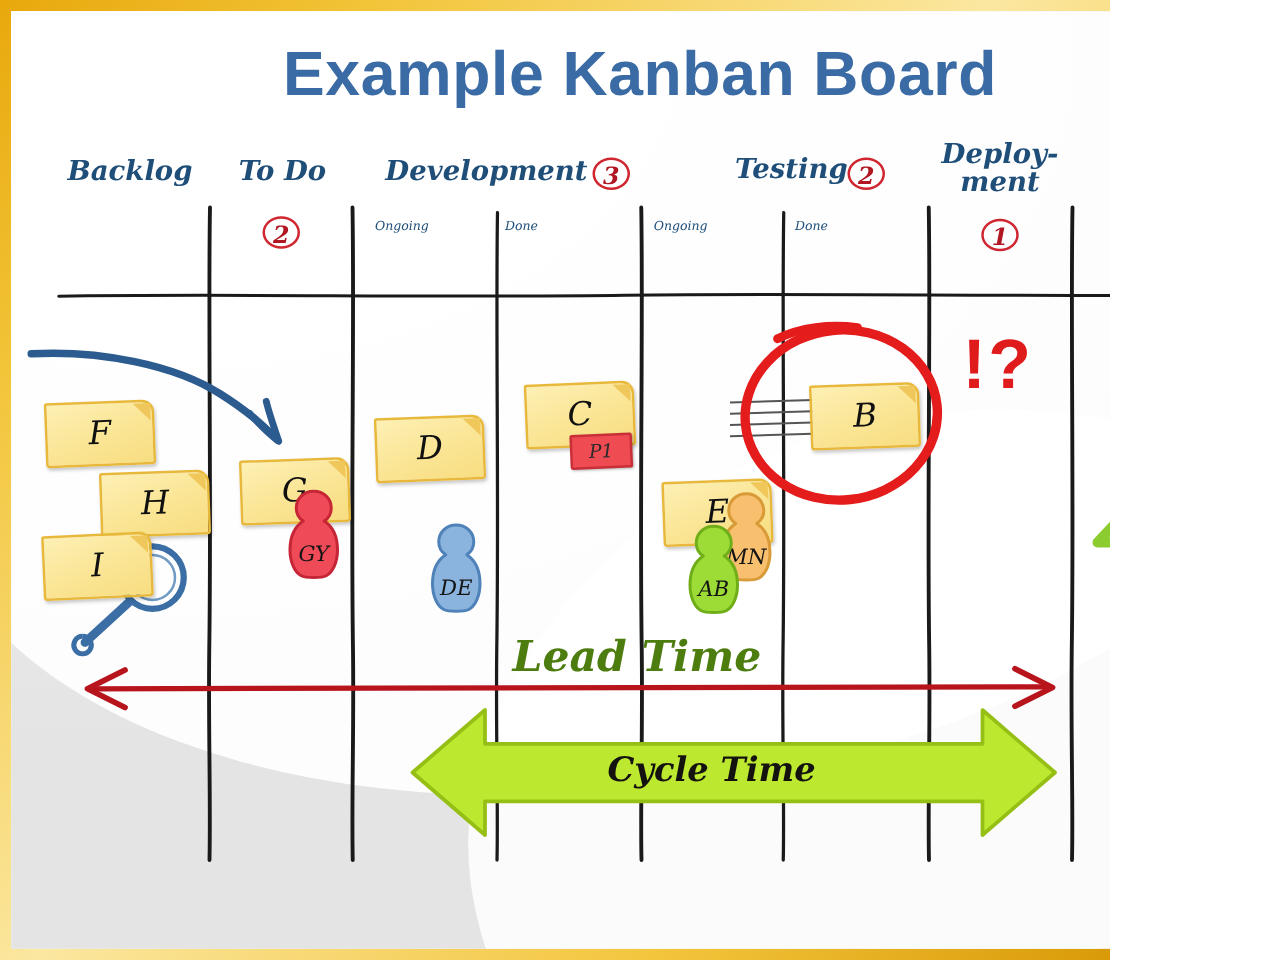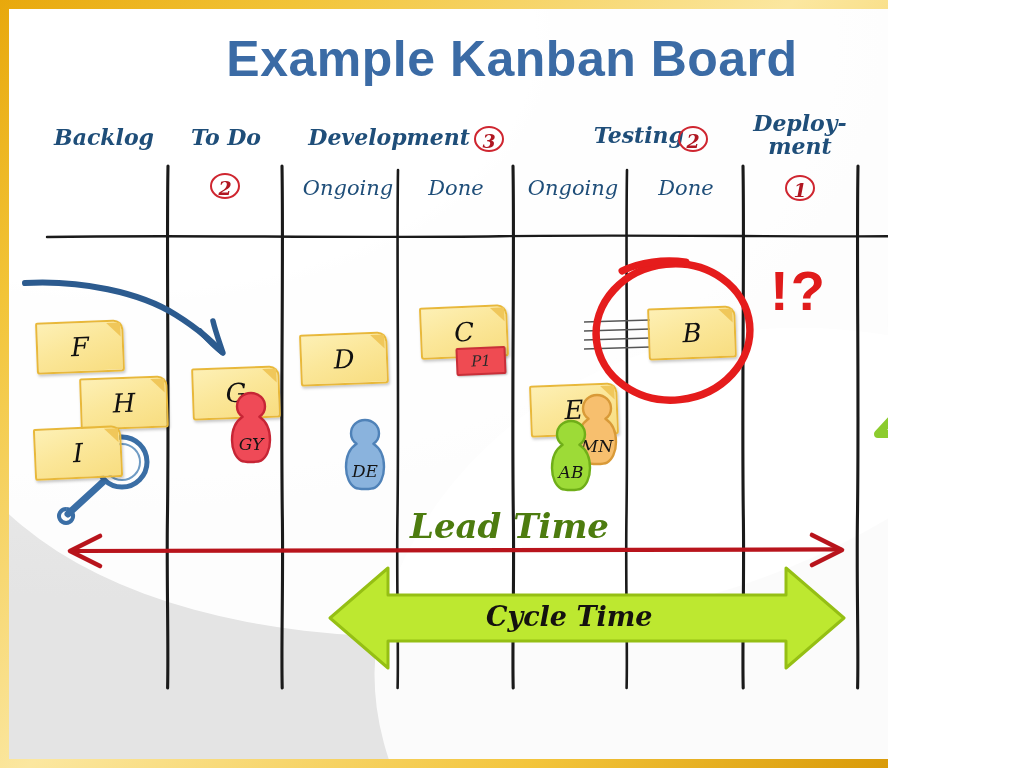--- a/index.html
+++ b/index.html
@@ -103,23 +103,22 @@
     color: #1f4e79;
     text-align: center;
     white-space: nowrap;
     line-height: 1.04;
   }
   .col-head.two-line { white-space: normal; line-height: 1.05; text-align: center; }
   .sub-head {
     position: absolute;
     font-family: "DejaVu Serif", "Liberation Serif", serif;
     font-style: italic;
-    font-size: 21px;
+    font-size: 10px;
     color: #1f4e79;
-    text-align: center;
     white-space: nowrap;
   }
   
   .wip {
     position: absolute;
     width: 30px;
     height: 26px;
     font-family: "DejaVu Serif", "Liberation Serif", serif;
     font-style: italic;
     font-weight: bold;
@@ -270,21 +269,21 @@
   <div class="col-head" style="left:42px; top:126px; width:124px;">Backlog</div>
 
   <div class="col-head" style="left:172px; top:126px; width:108px;">To Do</div>
   <div class="wip" style="left:210px; top:173px;">2</div>
 
   <div class="col-head" style="left:290px; top:126px; width:180px; text-align:right;">Development</div>
   <div class="wip" style="left:474px; top:126px;">3</div>
   <div class="sub-head" style="left:300px; top:176px; width:96px;">Ongoing</div>
   <div class="sub-head" style="left:404px; top:176px; width:104px;">Done</div>
 
-  <div class="col-head" style="left:588px; top:124px; width:96px; text-align:right;">Testing</div>
+  <div class="col-head" style="left:588px; top:124px; width:96px; text-align:left;">Testing</div>
   <div class="wip" style="left:678px; top:126px;">2</div>
   <div class="sub-head" style="left:523px; top:176px; width:100px;">Ongoing</div>
   <div class="sub-head" style="left:636px; top:176px; width:100px;">Done</div>
 
   <div class="col-head two-line" style="left:748px; top:112px; width:104px; font-size:22px;">Deploy-
 ment</div>
   <div class="wip" style="left:785px; top:175px;">1</div>
 
   <div class="col-head" style="left:866px; top:126px; width:116px;">Done</div>
 

